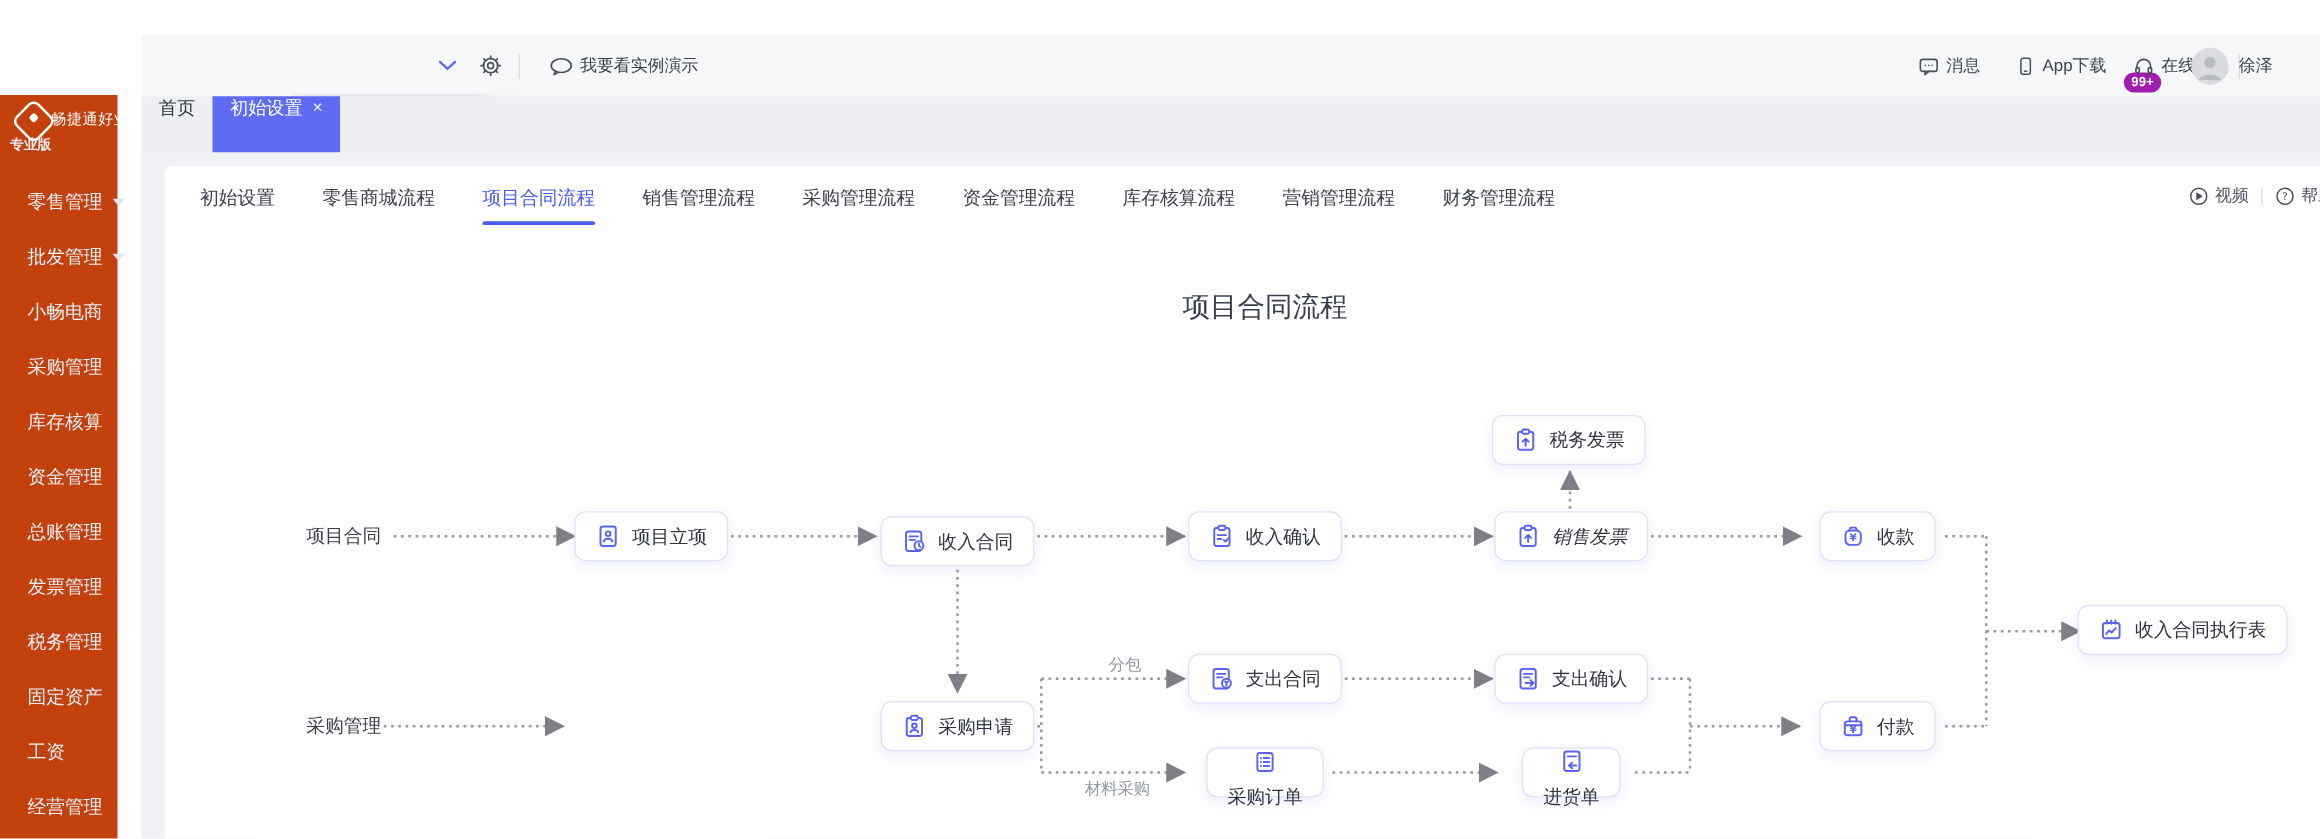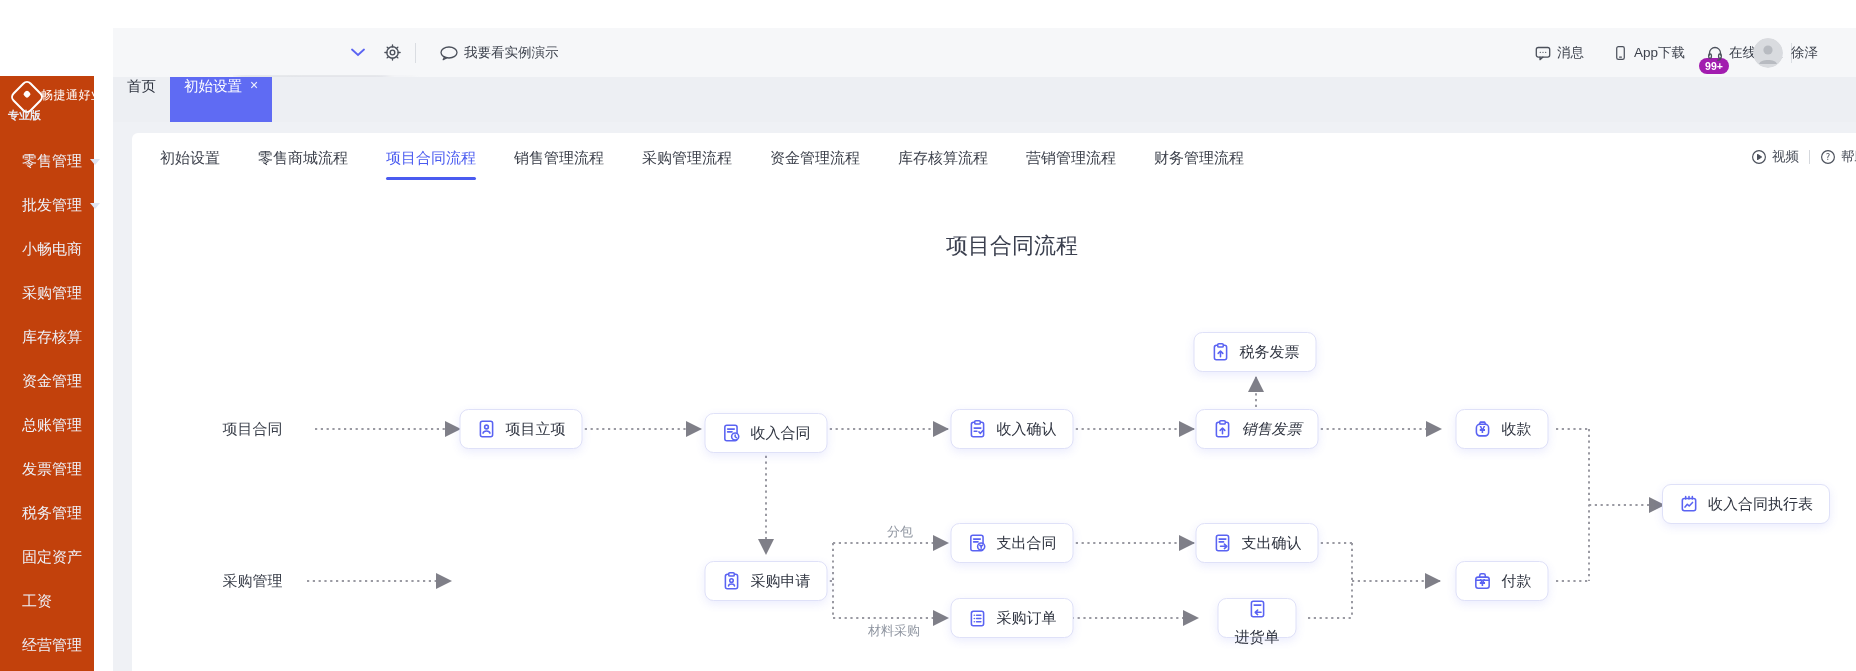--- a/index.html
+++ b/index.html
@@ -53,21 +53,21 @@
   .flow-title{position:absolute;left:1012px;top:246px;transform:translate(-50%,-50%);
               font-size:22px;color:#3a3f4e;font-weight:500;white-space:nowrap;}
   .node{position:absolute;transform:translate(-50%,-50%);display:inline-flex;align-items:center;gap:9px;
         background:#fff;border:1px solid #dfe1f8;border-radius:9px;height:38px;padding:0 16px;
         box-shadow:0 3px 10px rgba(93,99,242,.12);font-size:15px;color:#2f3440;white-space:nowrap;
         pointer-events:auto;cursor:pointer;}
   .nicon{display:flex;}
   .nicon svg{width:20px;height:20px;stroke:#5a63f2;fill:none;stroke-width:1.4;stroke-linecap:round;stroke-linejoin:round;}
   .nicon svg .fw{fill:#fff;}
   .nicon svg text{fill:#5a63f2;stroke:none;font-size:7.5px;font-weight:bold;text-anchor:middle;font-family:"DejaVu Sans",sans-serif;}
-  .lane-label{position:absolute;transform:translate(0,-50%);width:105px;text-align:center;
+  .lane-label{position:absolute;transform:translate(0,-50%);width:105px;text-align:right;
               font-size:15px;color:#3a3f4a;white-space:nowrap;}
   .branch-label{position:absolute;transform:translate(-50%,-50%);font-size:13px;color:#9096a1;white-space:nowrap;}
   .edges{position:absolute;left:0;top:0;}
   .hicon-stroke{stroke:#4b505b;fill:none;stroke-width:1.3;stroke-linecap:round;stroke-linejoin:round;}
 </style>
 </head>
 <body>
 
 <div class="screen">
 
@@ -362,21 +362,21 @@
         </div>
         <div class="node" style="left: 1257px; top: 543px;">
           <span class="nicon">
             <svg viewBox="0 0 18 18">
               <rect x="3.5" y="2" width="11" height="14" rx="1.8"></rect>
               <path d="M6 5.5h6M6 8h4M7.2 12h5.4M10.7 10l2.2 2-2.2 2"></path>
             </svg>
           </span>
           <span>支出确认</span>
         </div>
-        <div class="node" style="left: 1012px; top: 618px;">
+        <div class="node" style="left: 1012px; top: 618px; flex-direction: column;">
           <span class="nicon">
             <svg viewBox="0 0 18 18">
               <rect x="3.5" y="3" width="11" height="13" rx="1.8"></rect>
               <path d="M6.1 6.6h.01M8.1 6.6H12M6.1 9.5h.01M8.1 9.5H12M6.1 12.4h.01M8.1 12.4H12"></path>
             </svg>
           </span>
           <span>采购订单</span>
         </div>
         <div class="node" style="left: 1257px; top: 618px; flex-direction: column;">
           <span class="nicon">

